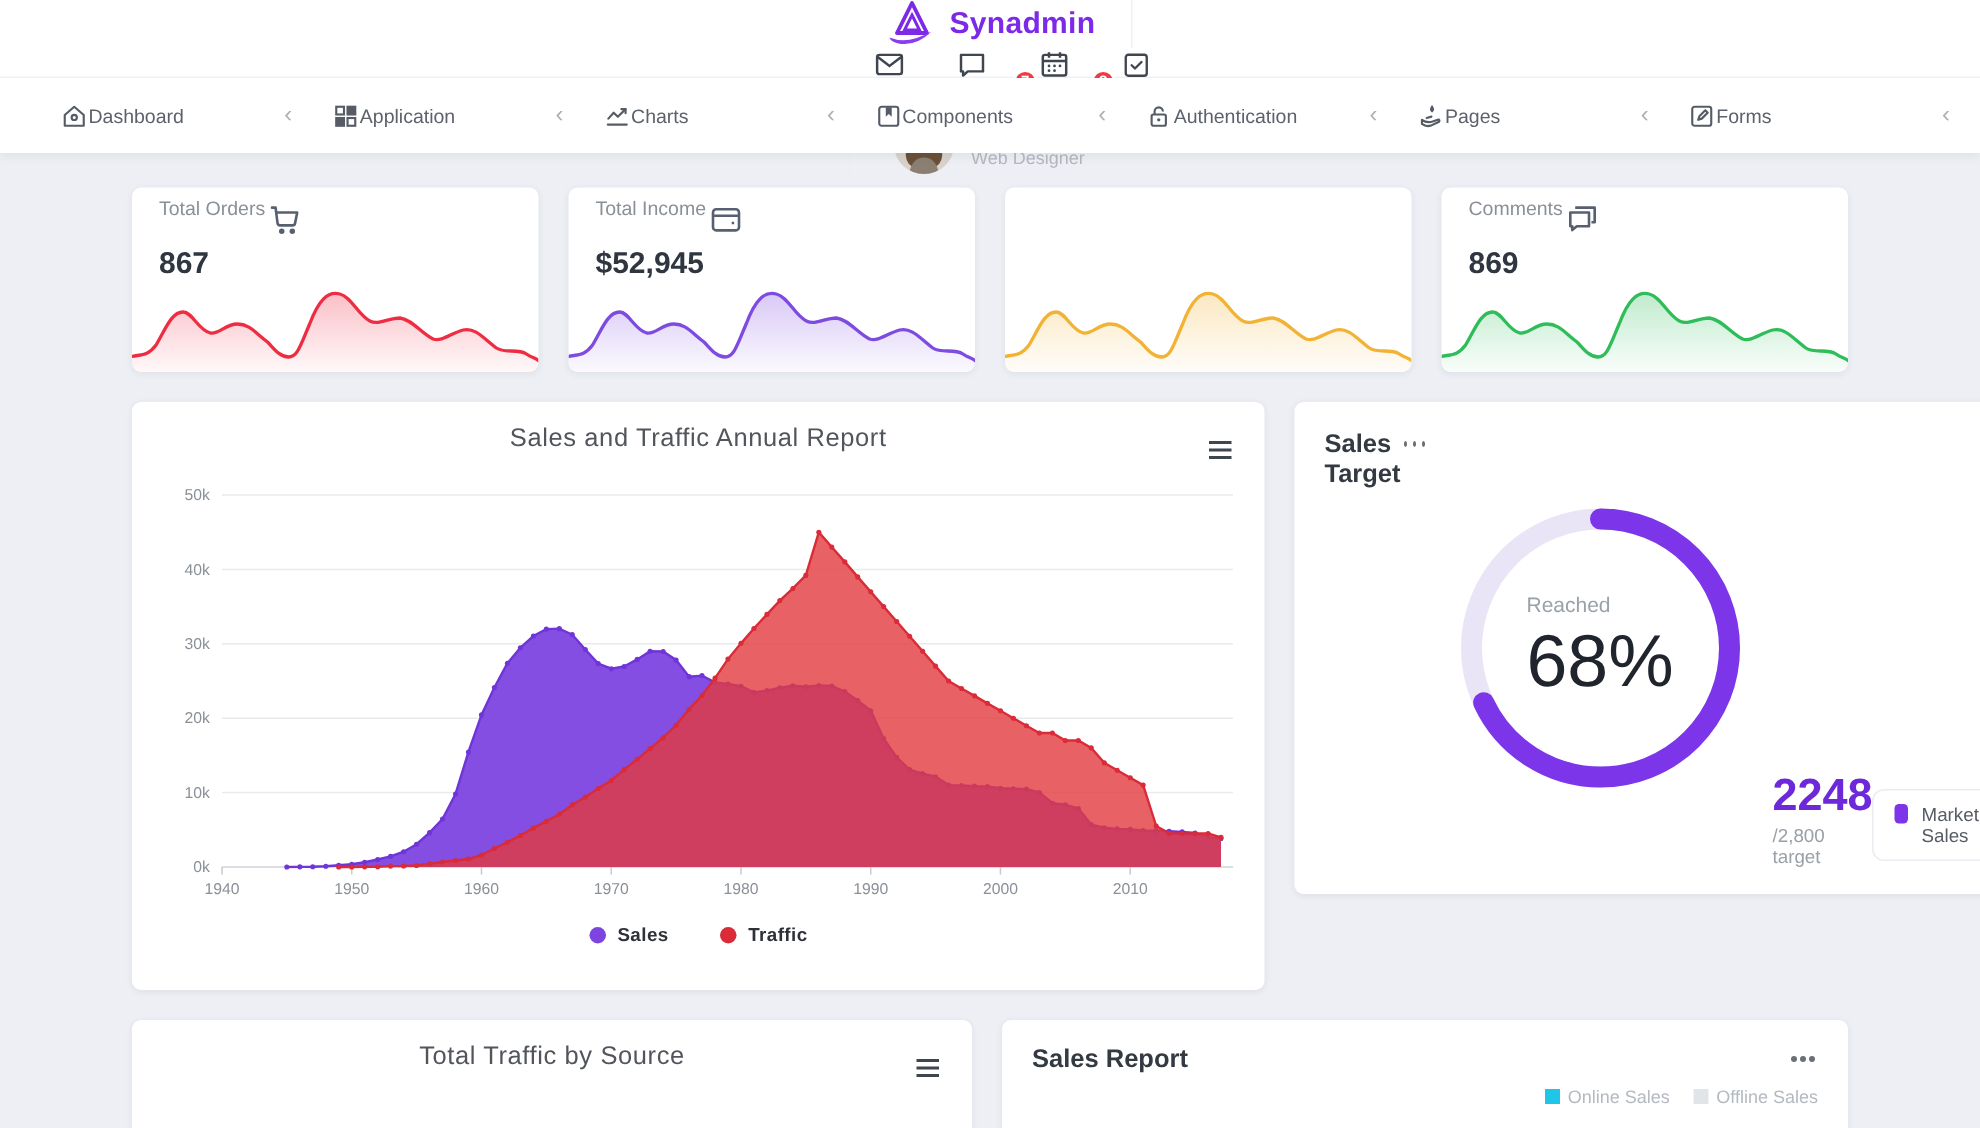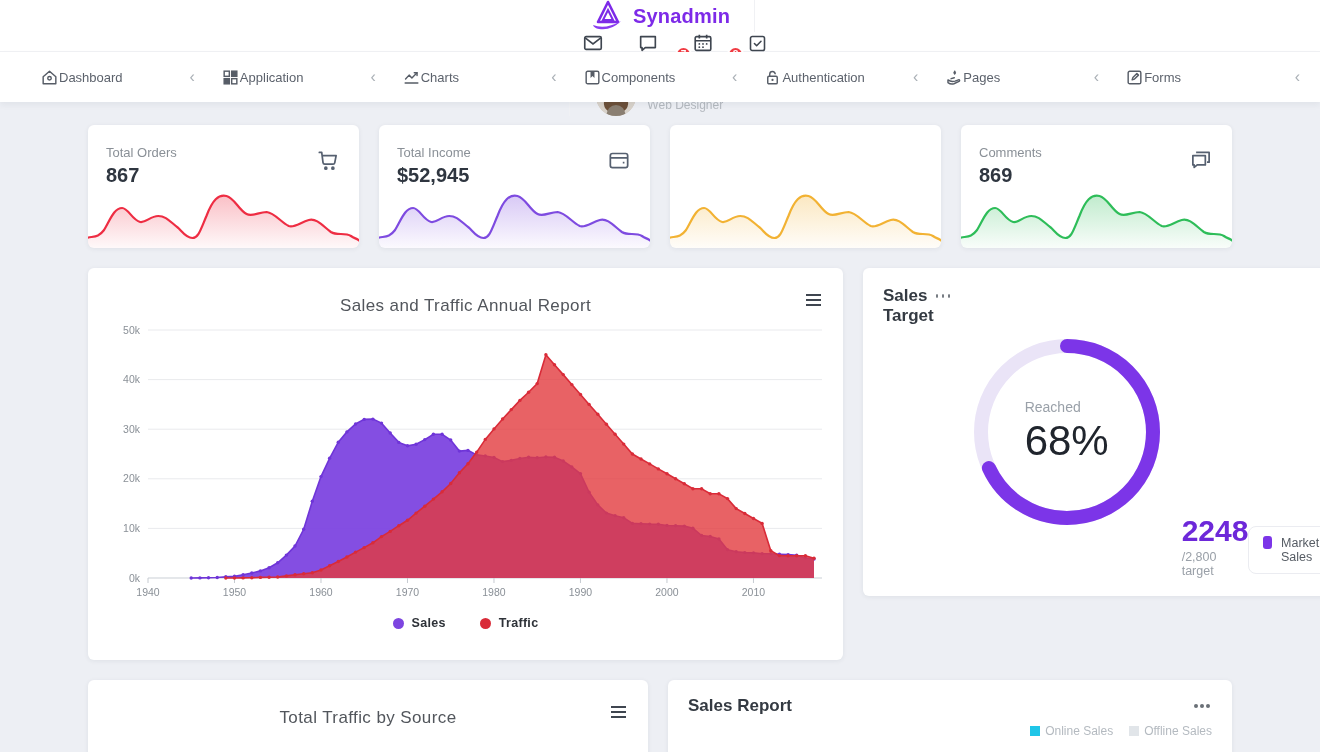--- a/index.html
+++ b/index.html
@@ -30,47 +30,47 @@
   .chev { margin-left:auto; padding-right:26px; color:#aab0b6; font-size:16px; line-height:1; }
   .nav-item:last-child .chev { padding-right:6px; }
 
   
   .content { padding:23px 88px 0; }
   .row { display:flex; gap:20px; }
   .card { background:#fff; border-radius:6px; box-shadow:0 1px 5px rgba(30,40,60,.07); position:relative; }
 
   
   .stat-card { flex:1; height:123px; overflow:hidden; }
-  .stat-inner { padding:20px 18px 0; display:flex; justify-content:space-between; }
+  .stat-inner { padding:6px 18px 0; display:flex; }
   .stat-label { font-size:13px; color:#8a9097; }
-  .stat-value { font-size:20px; font-weight:700; color:#2f3640; margin-top:4px; }
+  .stat-value { font-size:20px; font-weight:700; color:#2f3640; margin-top:19px; }
   .stat-ic { color:#566070; margin-top:2px; }
   .spark { position:absolute; left:0; right:0; bottom:0; height:62px; width:100%; display:block; }
 
   
   .charts-row { margin-top:20px; }
   .main-chart-card { width:755px; height:392px; padding:14px 16px; }
-  .chart-head { display:flex; align-items:flex-end; justify-content:center; position:relative; height:34px; }
+  .chart-head { display:flex; align-items:flex-start; justify-content:center; position:relative; height:34px; }
   .chart-title { font-size:17px; font-weight:500; color:#52565c; letter-spacing:.4px; }
   .bars { position:absolute; right:6px; top:12px; width:15px; height:2px; background:#3f4650;
     box-shadow:0 5px 0 #3f4650, 0 10px 0 #3f4650; cursor:pointer; }
   .chart-legend { display:flex; justify-content:center; gap:34px; margin-top:8px; }
   .leg-item { display:flex; align-items:center; gap:8px; cursor:pointer; }
   .leg-dot { width:11px; height:11px; border-radius:50%; }
   .leg-txt { font-size:12.5px; font-weight:700; color:#2e3238; letter-spacing:.3px; }
 
   .target-card { flex:1; height:328px; padding:18px 20px; display:flex; flex-direction:row; }
   .card-head { display:flex; align-items:flex-start; justify-content:space-between; }
   .card-title { font-size:17px; font-weight:700; color:#343a42; }
   .dots { width:4px; height:4px; border-radius:50%; background:#6a7077;
     box-shadow:6px 0 0 #6a7077, 12px 0 0 #6a7077; margin:8px 14px 0 0; cursor:pointer; }
   .donut-wrap { flex:1; display:flex; align-items:center; justify-content:center; position:relative; }
   .donut-center { position:absolute; text-align:left; }
   .reached { font-size:14px; color:#9aa1a9; }
-  .pct { font-size:42px; color:#20252d; margin-top:2px; }
+  .pct { font-size:49px; color:#20252d; margin-top:2px; }
   .target-foot { display:flex; align-items:flex-end; justify-content:space-between; }
   .t-big { font-size:30px; font-weight:700; color:#6d28d9; line-height:1.1; }
   .t-sub { font-size:12.5px; color:#9aa0a8; margin-top:3px; }
   .pill { display:flex; align-items:flex-start; gap:9px; border:1px solid #ebecf1; border-radius:8px;
     padding:9px 14px; cursor:pointer; margin-bottom:4px; }
   .pill-sq { width:13px; height:13px; border-radius:3px; }
   .pill-txt { font-size:12.5px; color:#565c64; }
 
   
   .bottom-row { margin-top:20px; }

